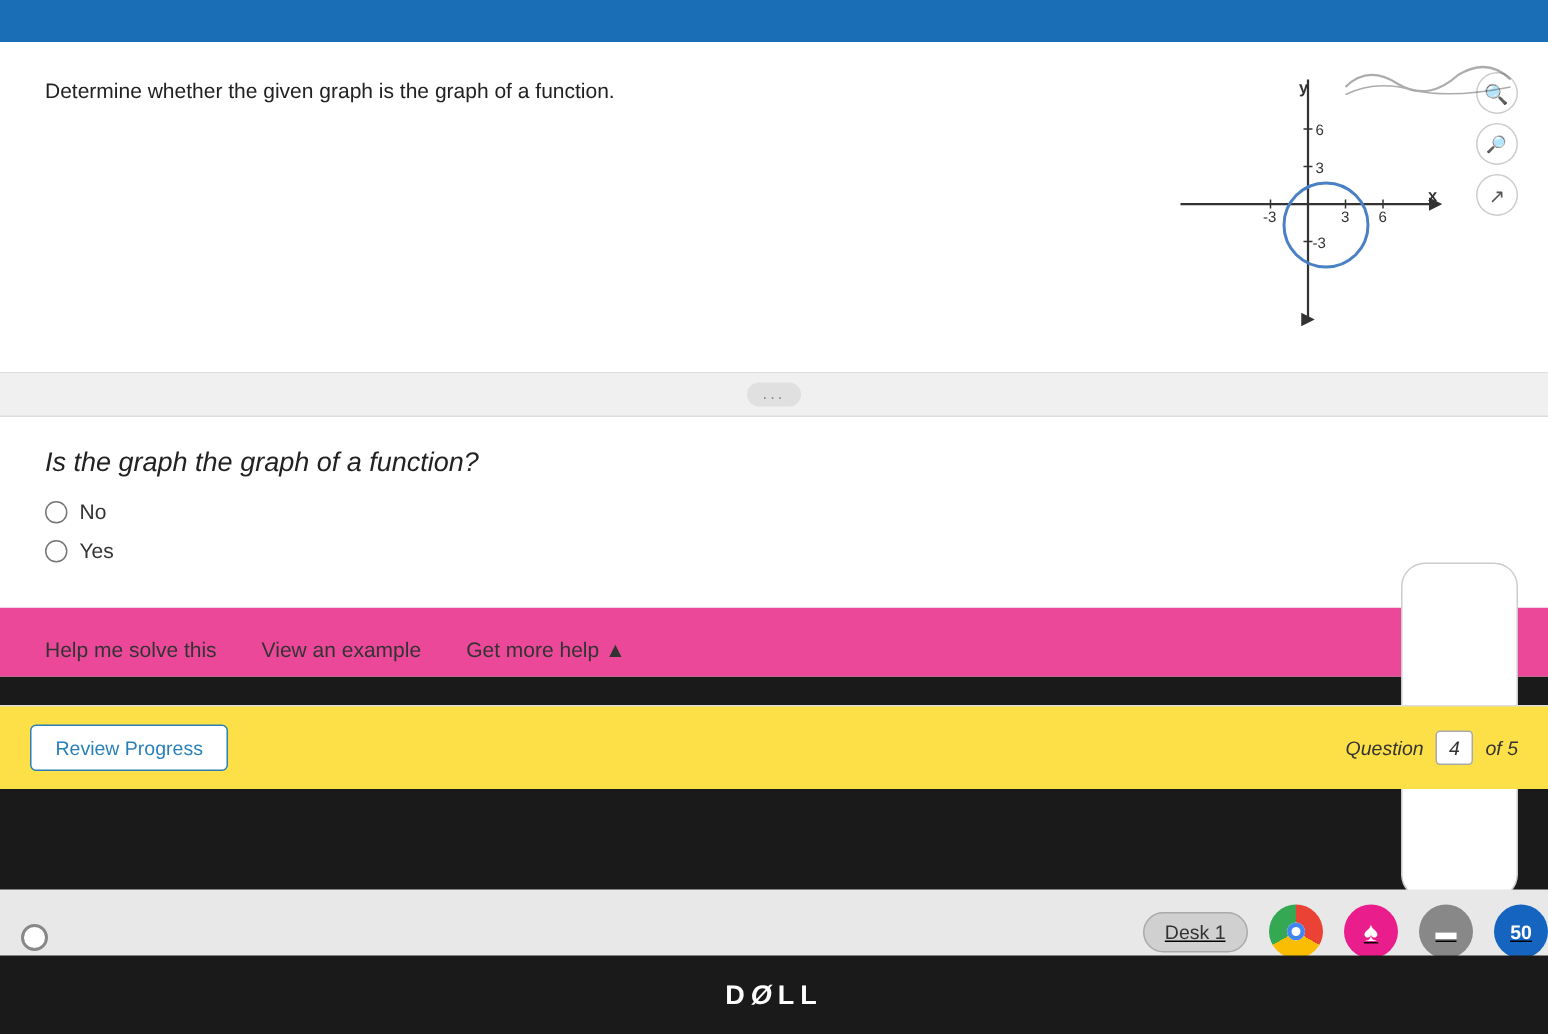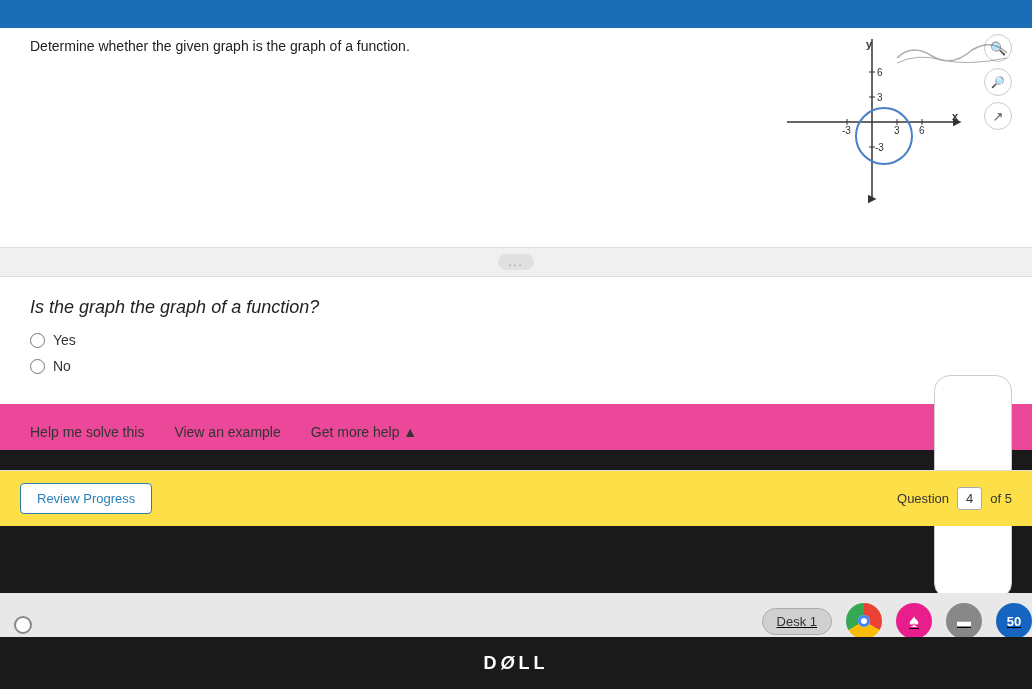--- a/index.html
+++ b/index.html
@@ -15,21 +15,21 @@
     
     .top-banner {
       width: 100%;
       height: 28px;
       background: #1a6eb5;
     }
 
     
     .question-area {
       background: white;
-      padding: 6px 30px;
+      padding: 20px 30px;
       display: flex;
       justify-content: center;
       align-items: flex-start;
       min-height: 220px;
       border-bottom: 1px solid #ddd;
     }
 
     .question-text {
       font-size: 14px;
       color: #222;
@@ -183,20 +183,21 @@
       font-size: 13px;
       cursor: pointer;
     }
 
     .question-nav {
       display: flex;
       align-items: center;
       gap: 8px;
       font-size: 13px;
       color: #333;
+      font-style: italic;
     }
 
     .question-num-box {
       border: 1px solid #aaa;
       padding: 3px 8px;
       border-radius: 3px;
       background: white;
       font-size: 13px;
     }
 
@@ -413,26 +414,26 @@
   <svg class="handwriting-decoration" viewBox="0 0 120 30">
     <path d="M5,20 Q20,5 40,18 Q60,30 80,12 Q100,0 115,15" fill="none" stroke="#333" stroke-width="1.5"></path>
     <path d="M5,25 Q25,15 50,22 Q75,28 115,20" fill="none" stroke="#333" stroke-width="1"></path>
   </svg>
 
   <div class="answer-section">
     <div class="answer-title">Is the graph the graph of a function?</div>
 
     <div class="radio-group">
       <label class="radio-item">
+        <input type="radio" name="answer" value="no" style="">
+        <span>No</span>
+      </label>
+      <label class="radio-item">
         <input type="radio" name="answer" value="yes" style="">
         <span>Yes</span>
-      </label>
-      <label class="radio-item">
-        <input type="radio" name="answer" value="no" style="">
-        <span>No</span>
       </label>
     </div>
   </div>
 
   <div class="action-row">
     <button class="action-link">Help me solve this</button>
     <button class="action-link">View an example</button>
     <button class="action-link">Get more help ▲</button>
   </div>
 

